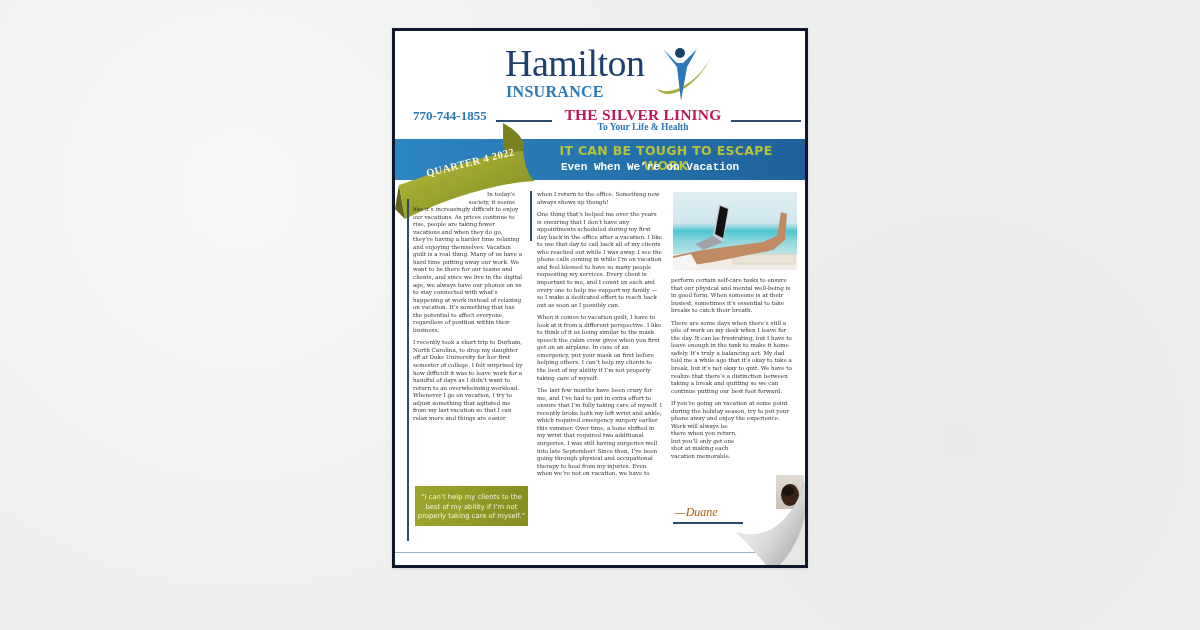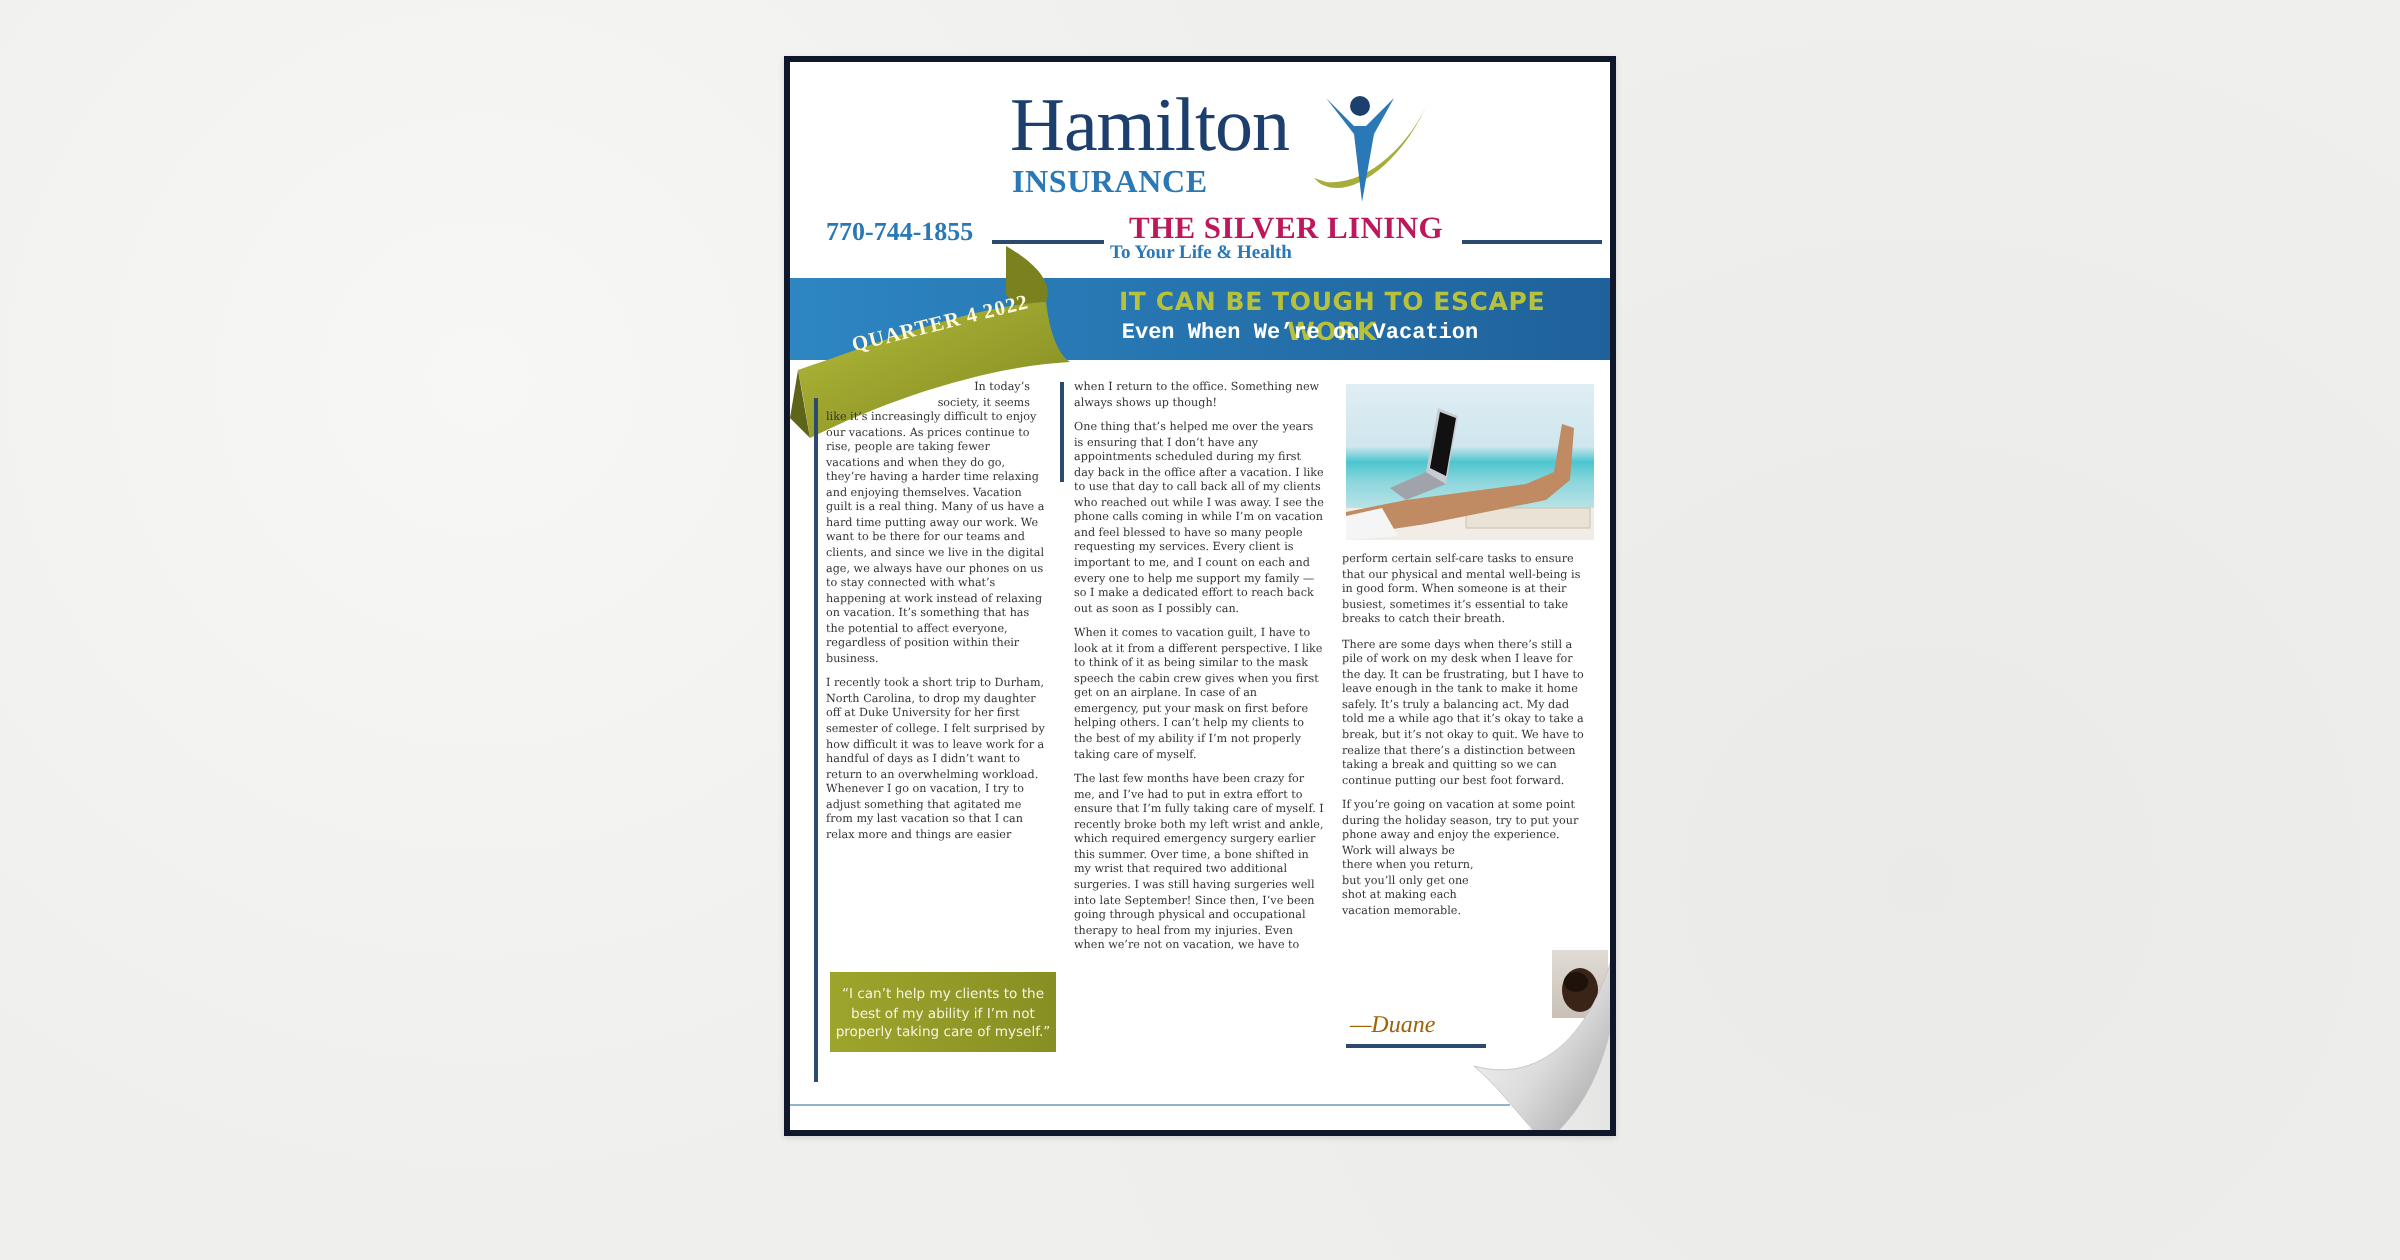--- a/index.html
+++ b/index.html
@@ -36,21 +36,21 @@
     font-family: "Liberation Serif", serif; font-weight: bold; font-size: 13px; color: #2a78b5;
   }
   .rule-l { position: absolute; left: 101px; top: 89px; width: 56px; height: 2px; background: #2b4a6e; }
   .rule-r { position: absolute; left: 336px; top: 89px; width: 70px; height: 2px; background: #2b4a6e; }
   .silver {
     position: absolute; left: 160px; top: 75px; width: 176px; text-align: center;
     font-family: "Liberation Serif", serif; font-weight: bold; font-size: 15.5px; color: #be185d;
     letter-spacing: 0.2px;
   }
   .silver-sub {
-    position: absolute; left: 160px; top: 91px; width: 176px; 
+    position: absolute; left: 160px; top: 91px; width: 176px; text-align: center;
     font-family: "Liberation Serif", serif; font-weight: bold; font-size: 9.5px; color: #2a78b5;
   }
   
   .banner {
     position: absolute; left: 0; top: 108px; width: 491px; height: 41px;
     background: linear-gradient(90deg, #2d86c2 0%, #2572ad 45%, #1d5a92 100%);
   }
   .banner-title {
     position: absolute; left: 140px; top: 4px; width: 262px; text-align: center;
     font-family: "DejaVu Sans", sans-serif; font-weight: bold; font-size: 12.5px;

